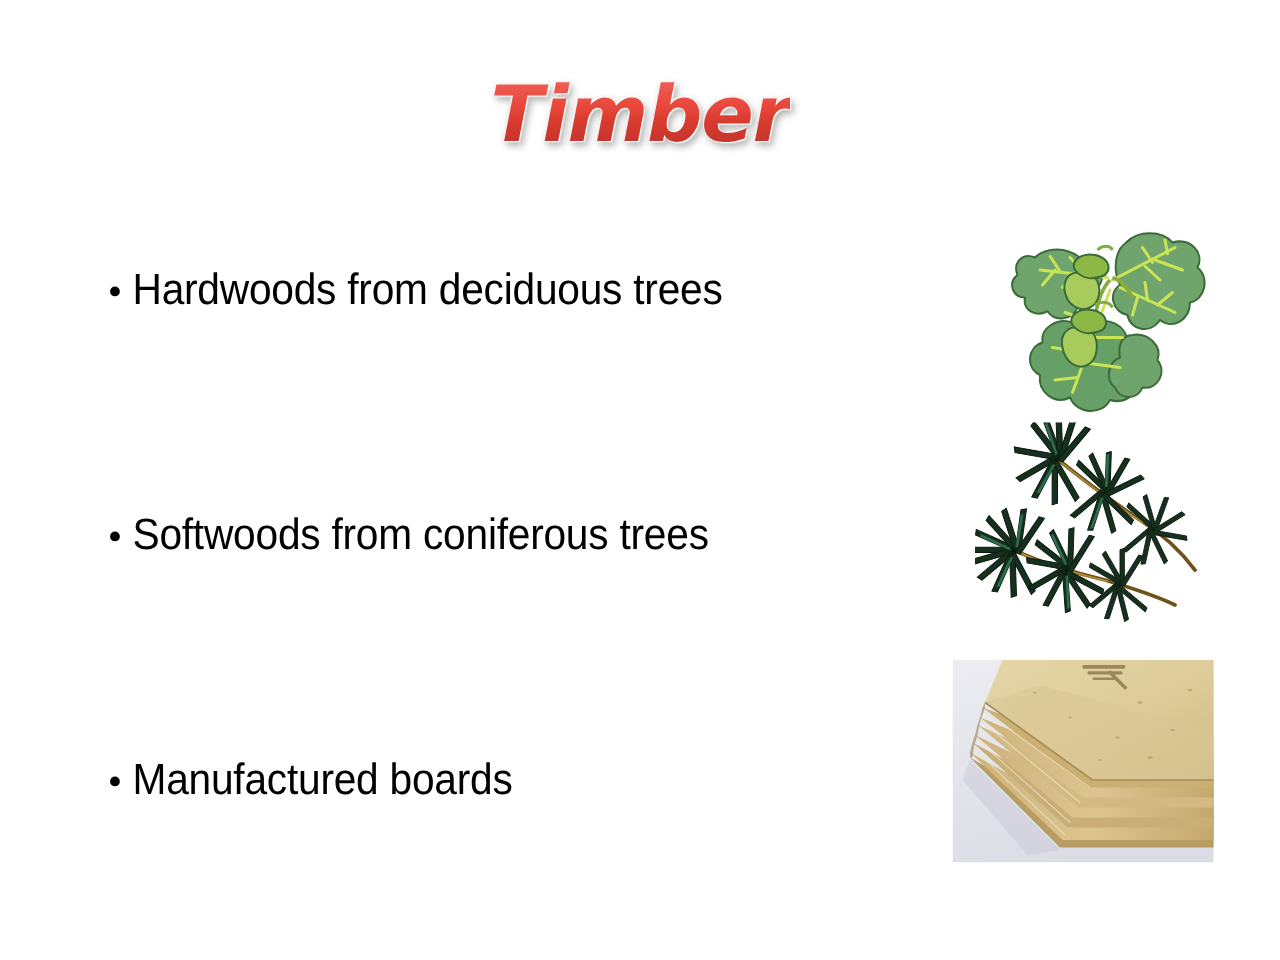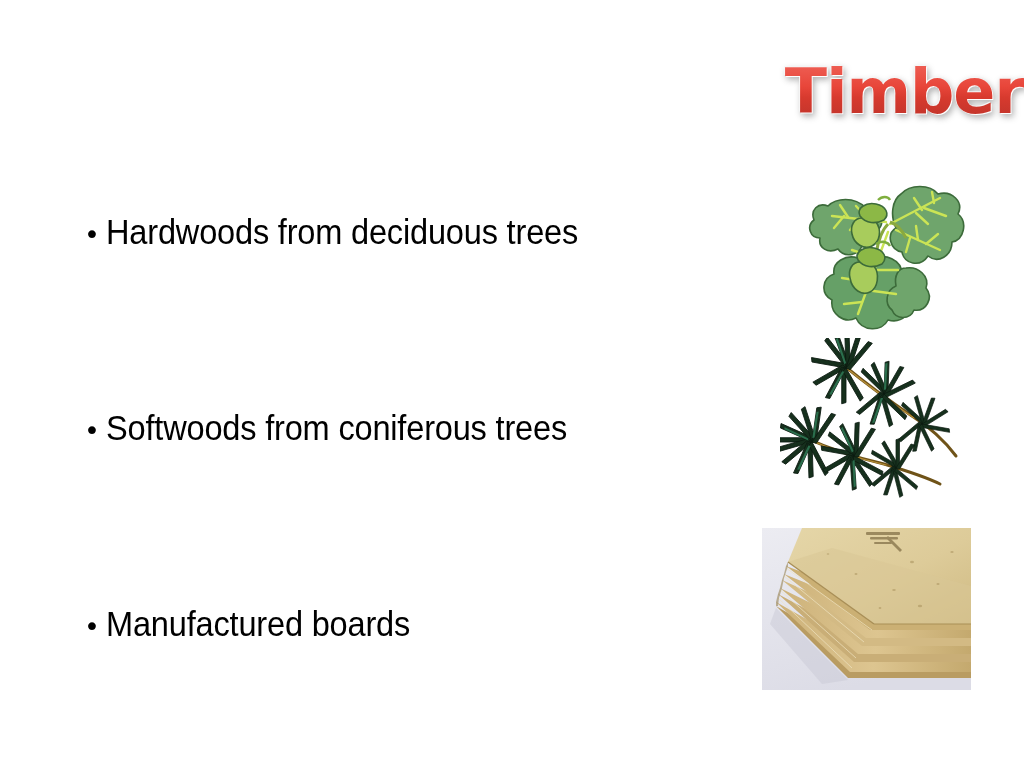--- a/index.html
+++ b/index.html
@@ -22,21 +22,22 @@
     height: 768px;
     background: #ffffff;
   }
 
   
   #title-block {
     position: absolute;
     left: 0;
     top: 57px;
     width: 1024px;
-    text-align: right;
+    text-align: center;
+    font-style: italic;
   }
   #slide-title {
     display: inline-block;
     font-family: "DejaVu Sans", sans-serif;
     font-weight: bold;
     font-size: 62px;
     line-height: 70px;
     letter-spacing: -1px;
     color: #e04a40;
     background-image: linear-gradient(180deg,

